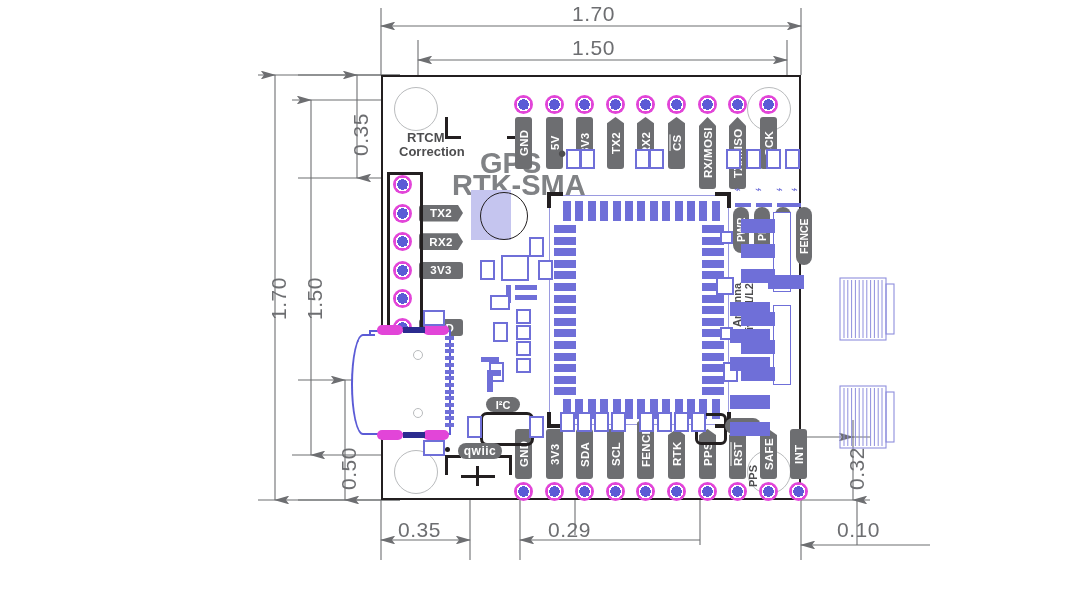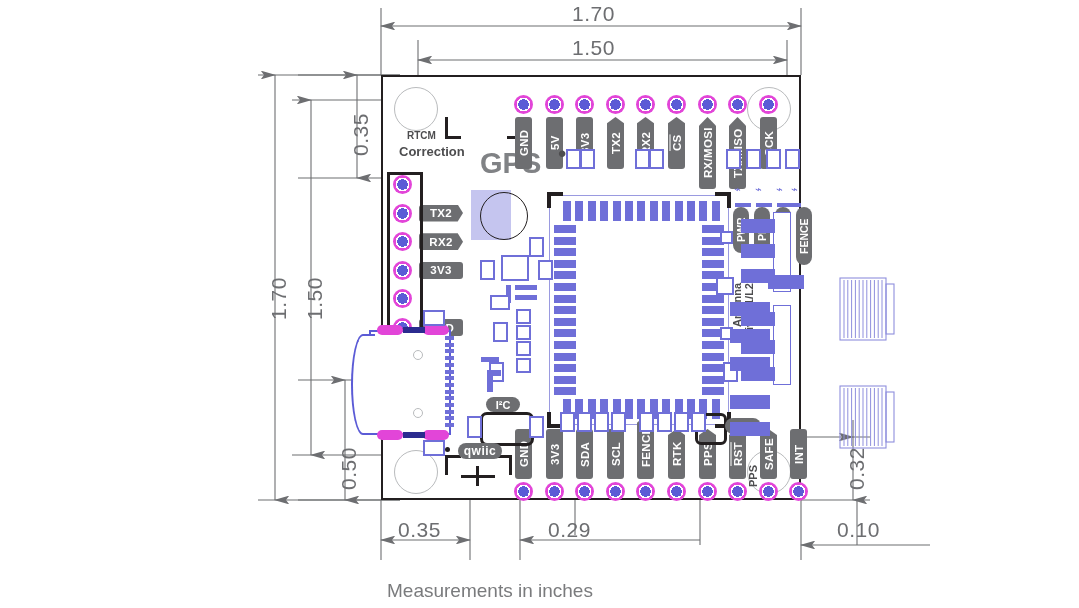--- a/index.html
+++ b/index.html
@@ -124,21 +124,20 @@
   <div class="dimtext" style="left:572px;top:36px;">1.50</div>
   <div class="dimtext vert" style="left:267px;top:320px;transform:rotate(-90deg);">1.70</div>
   <div class="dimtext vert" style="left:303px;top:320px;transform:rotate(-90deg);">1.50</div>
   <div class="dimtext vert" style="left:349px;top:156px;transform:rotate(-90deg);">0.35</div>
   <div class="dimtext vert" style="left:337px;top:490px;transform:rotate(-90deg);">0.50</div>
   <div class="dimtext" style="left:398px;top:518px;">0.35</div>
   <div class="dimtext" style="left:548px;top:518px;">0.29</div>
   <div class="dimtext" style="left:837px;top:518px;">0.10</div>
   <div class="dimtext vert" style="left:845px;top:490px;transform:rotate(-90deg);">0.32</div>
 
-  <div class="caption" style="left:387px;top:580px;">Measurements in inches</div>
 
   <div id="board">
 
     <div class="hole" style="left:11px;top:10px;width:42px;height:42px;"></div>
     <div class="hole" style="left:364px;top:10px;width:42px;height:42px;"></div>
     <div class="hole" style="left:11px;top:373px;width:42px;height:42px;"></div>
     <div class="hole" style="left:364px;top:373px;width:42px;height:42px;"></div>
 
     <div class="silk-dark" style="left:62px;top:40px;width:3px;height:22px;"></div>
     <div class="silk-dark" style="left:62px;top:59px;width:16px;height:3px;"></div>
@@ -149,22 +148,23 @@
     <div class="silk-dark" style="left:62px;top:378px;width:16px;height:3px;"></div>
     <div class="silk-dark" style="left:62px;top:378px;width:3px;height:20px;"></div>
     <div class="silk-dark" style="left:113px;top:378px;width:16px;height:3px;"></div>
     <div class="silk-dark" style="left:126px;top:378px;width:3px;height:20px;"></div>
     <div class="silk-dark" style="left:62px;top:370px;width:5px;height:5px;border-radius:50%;"></div>
 
     <div class="silk-dark" style="left:78px;top:398px;width:34px;height:3px;"></div>
     <div class="silk-dark" style="left:93px;top:389px;width:3px;height:20px;"></div>
 
     <div class="bigsilk" style="left:97px;top:70px;font-size:29px;">GPS</div>
-
-    <div class="silktext" style="left:24px;top:53px;font-size:10px;">RTCM</div>
+    <div class="bigsilk" style="left:69px;top:92px;font-size:29px;">RTK-SMA</div>
+
+    <div class="silktext" style="left:24px;top:53px;font-size:13px;">RTCM</div>
     <div class="silktext" style="left:16px;top:67px;font-size:13px;">Correction</div>
 
     <div class="silktext" style="left:348px;top:206px;font-size:11px;writing-mode:vertical-rl;transform:rotate(180deg);">Antenna</div>
     <div class="silktext" style="left:360px;top:206px;font-size:11px;writing-mode:vertical-rl;transform:rotate(180deg);">Active L1/L2</div>
 
     <div class="silktext" style="left:364px;top:388px;font-size:11px;writing-mode:vertical-rl;transform:rotate(180deg);">PPS</div>
 
     <div class="abs" style="left:166px;top:118px;width:180px;height:230px;">
       <div class="abs" style="left:0;top:0;width:180px;height:230px;border:1.6px solid #9a9ae0;background:#fff;box-sizing:border-box;"></div>
 

